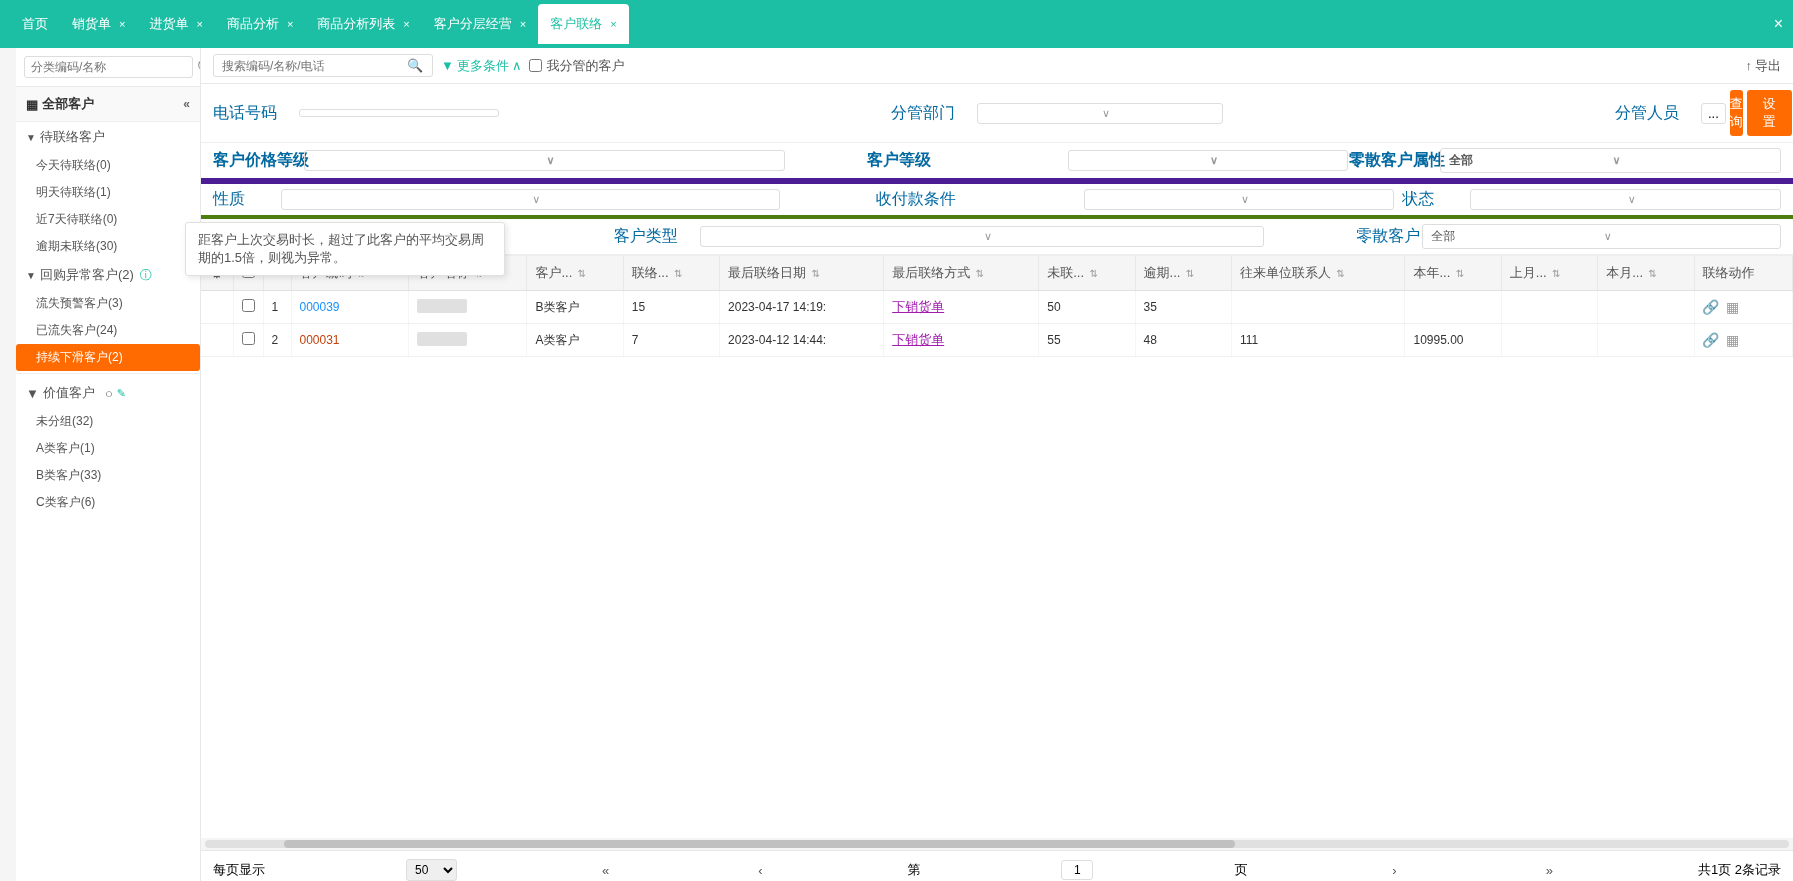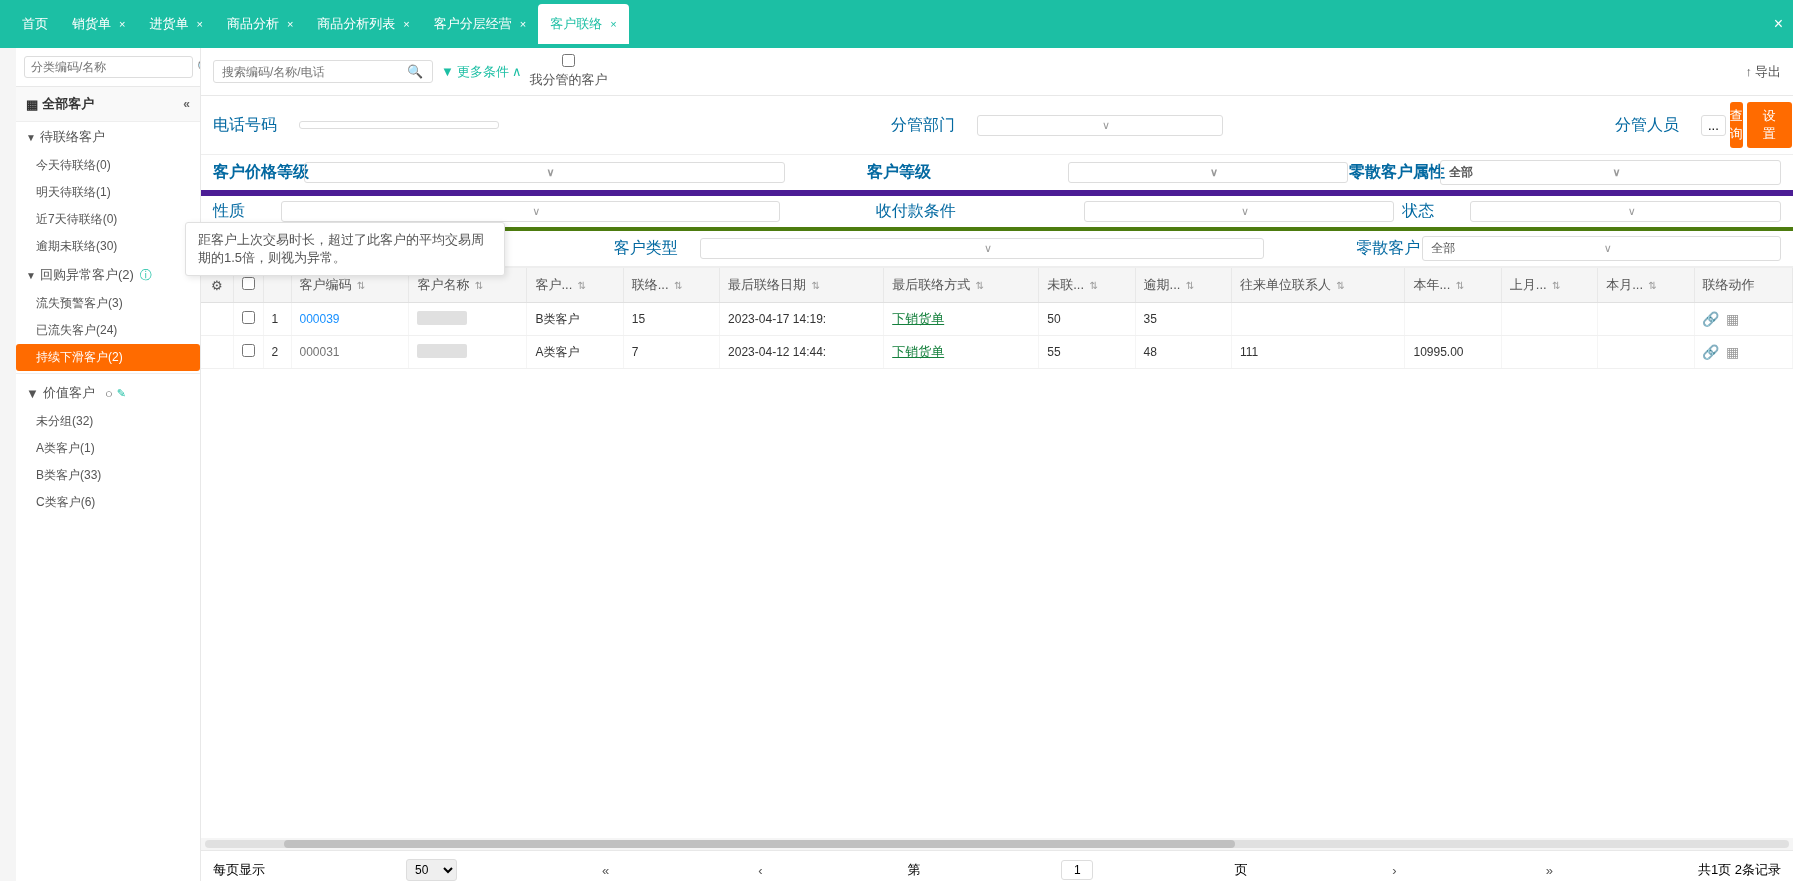--- a/index.html
+++ b/index.html
@@ -68,21 +68,21 @@
     }
     .search-input-wrap {
       display: flex; align-items: center; border: 1px solid #ddd; border-radius: 3px;
       padding: 3px 8px; gap: 20px; width: 220px;
     }
     .search-input-wrap input { border: none; outline: none; font-size: 12px; flex: 1; color: #999; }
     .filter-more {
       display: flex; align-items: center; color: #1cbfa4; gap: 3px; cursor: pointer; font-size: 12px;
     }
     .my-customer {
-      display: flex; align-items: center; gap: 4px; font-size: 12px; color: #555; cursor: pointer; flex-direction: column;
+      display: flex; align-items: center; gap: 4px; font-size: 12px; color: #555; cursor: pointer;
     }
     .my-customer input[type=checkbox] { cursor: pointer; }
     .export-btn {
       margin-left: auto; display: flex; align-items: center; gap: 3px; color: #555;
       cursor: pointer; font-size: 12px;
     }
     .filter-field {
       display: flex; align-items: center; border: 1px solid #ddd; border-radius: 3px;
       padding: 3px 8px; gap: 4px; min-width: 0;
     }
@@ -107,21 +107,21 @@
     thead tr { background: #f5f5f5; }
     th {
       padding: 8px 8px; text-align: left; color: #555; font-size: 12px; font-weight: normal;
       border-bottom: 1px solid #e0e0e0; border-right: 1px solid #e8e8e8; white-space: nowrap;
     }
     td {
       padding: 7px 8px; color: #333; font-size: 12px; border-bottom: 1px solid #f0f0f0;
       border-right: 1px solid #f5f5f5; white-space: nowrap;
     }
     .sort-icon { color: #999; font-size: 10px; margin-left: 2px; }
-    .link-text { color: #15803d; text-decoration: underline; cursor: pointer; }
+    .link-text { color: #a21caf; text-decoration: underline; cursor: pointer; }
     .action-icons { display: flex; gap: 6px; align-items: center; }
     .action-icon { color: #999; cursor: pointer; font-size: 14px; }
 
     
     .bottom-bar {
       background: #fff; border-top: 1px solid #e8e8e8; padding: 8px 12px;
       display: flex; align-items: center; justify-content: space-between; 
     }
     .bottom-bar select {
       border: 1px solid #ddd; border-radius: 3px; padding: 2px 4px; font-size: 12px; outline: none;
@@ -422,21 +422,21 @@
               <div class="action-icons">
                 <span class="action-icon">🔗</span>
                 <span class="action-icon">▦</span>
               </div>
             </td>
           </tr>
           <tr>
             <td></td>
             <td><input type="checkbox" style=""></td>
             <td>2</td>
-            <td style="color:#737373;cursor:pointer;">000031</td>
+            <td style="color:#c2410c;cursor:pointer;">000031</td>
             <td>
               <span style="display:inline-block;width:50px;height:14px;background:#e0e0e0;border-radius:2px;"></span>
             </td>
             <td>A类客户</td>
             <td>7</td>
             <td>2023-04-12 14:44:</td>
             <td>
               <span class="link-text">下销货单</span>
             </td>
             <td>55</td>

